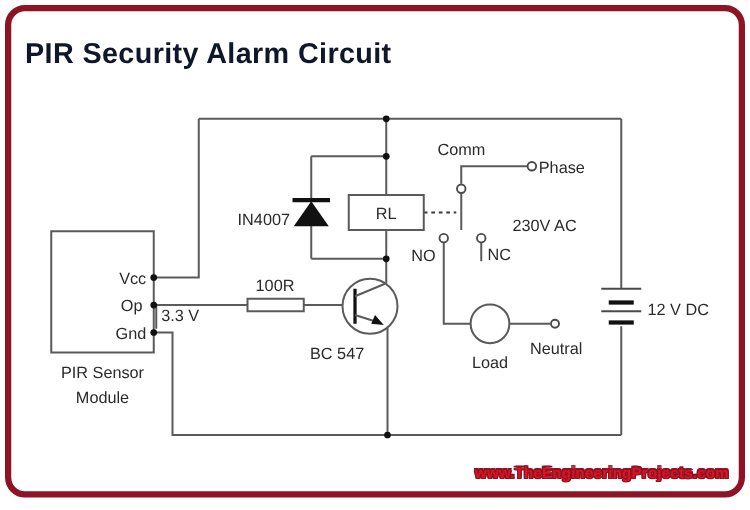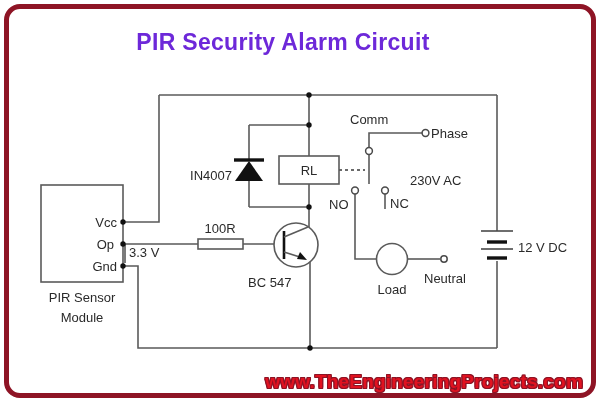--- a/index.html
+++ b/index.html
@@ -5,26 +5,26 @@
   html,body{margin:0;padding:0;}
   body{
     width:600px;height:408px;position:relative;background:#ffffff;
     font-family:"Liberation Sans", sans-serif;overflow:hidden;
   }
   .frame{
     position:absolute;left:4px;top:4px;width:582px;height:384px;
     border:5px solid #8e1425;border-radius:16px;background:transparent;
   }
   .title{
-    position:absolute;left:0;top:29px;width:566px;text-align:center;
-    font-size:23px;font-weight:bold;color:#6d28d9;letter-spacing:0.3px;
+    position:absolute;left:0;top:29px;width:566px;text-align:left;
+    font-size:23px;font-weight:bold;color:#0f172a;letter-spacing:0.3px;padding-left:20px;
   }
   .website{
     position:absolute;top:371px;right:17px;
-    font-size:19px;font-weight:bold;color:#e11220;letter-spacing:0.2px;
+    font-size:12px;font-weight:bold;color:#e11220;letter-spacing:0.2px;
     text-shadow:
       -1px 0 0 #8e1425, 1px 0 0 #8e1425, 0 -1px 0 #8e1425, 0 1px 0 #8e1425,
       -1px -1px 0 #8e1425, 1px 1px 0 #8e1425, -1px 1px 0 #8e1425, 1px -1px 0 #8e1425;
   }
   svg{position:absolute;left:0;top:0;}
   .wire{stroke:#5a5a5a;stroke-width:1.6;fill:none;}
   .wire-dash{stroke:#3a3a3a;stroke-width:1.6;fill:none;stroke-dasharray:3 3;}
   .box{fill:#ffffff;stroke:#5a5a5a;stroke-width:1.6;}
   .term{fill:#ffffff;stroke:#4a4a4a;stroke-width:1.5;}
   .dot{fill:#111111;stroke:none;}

